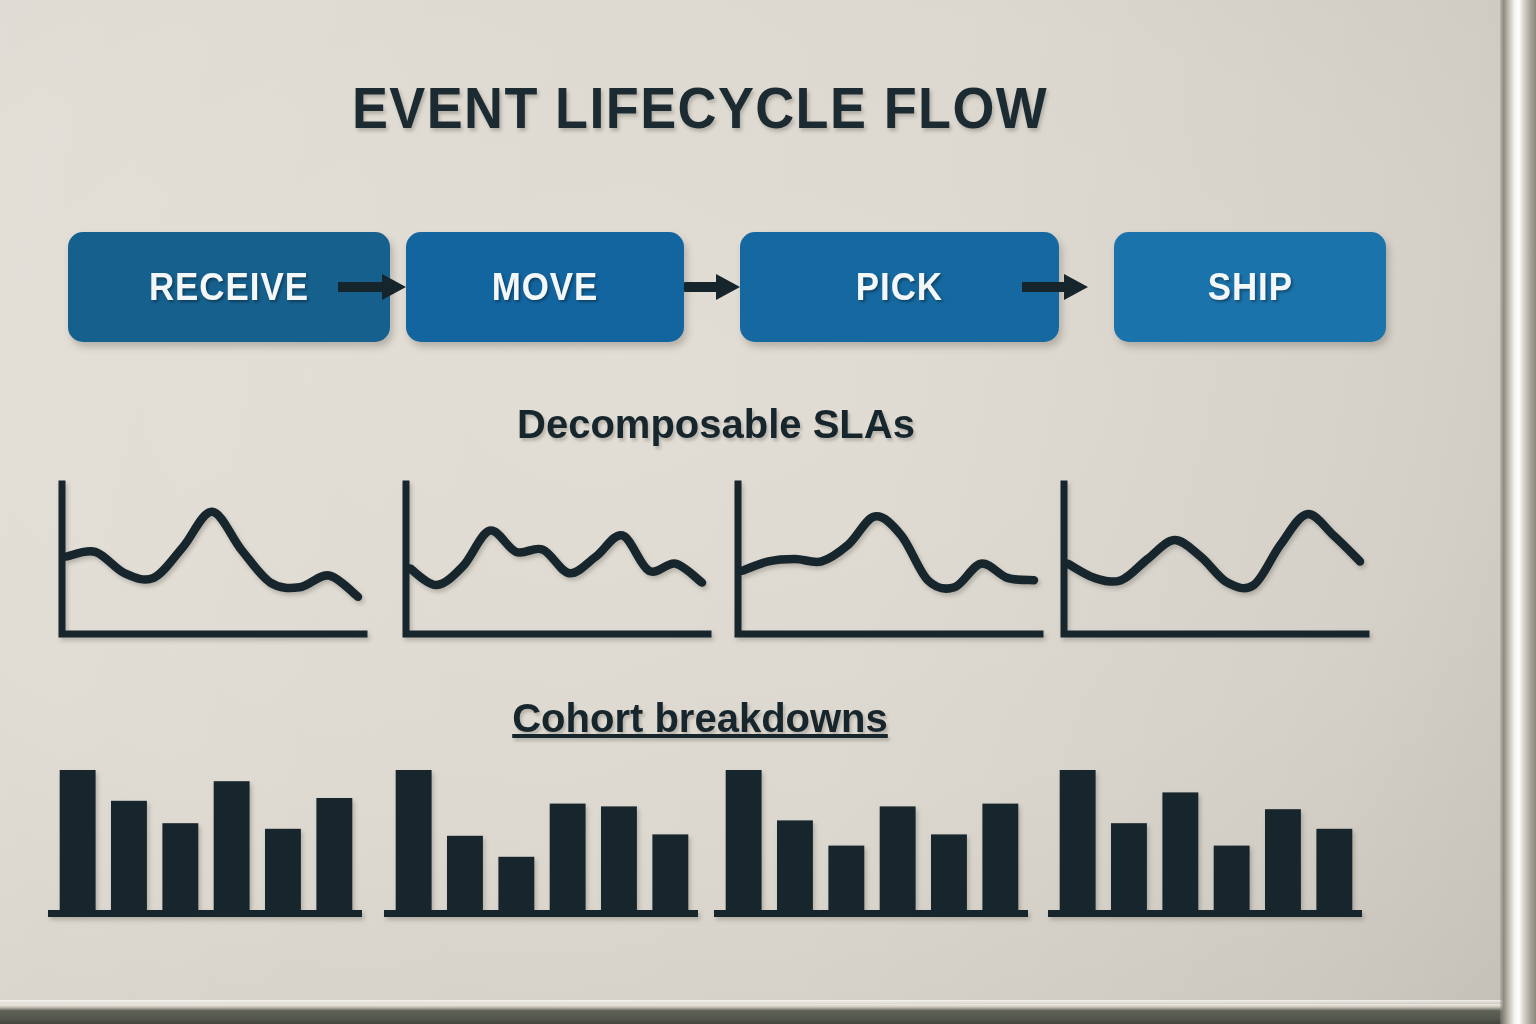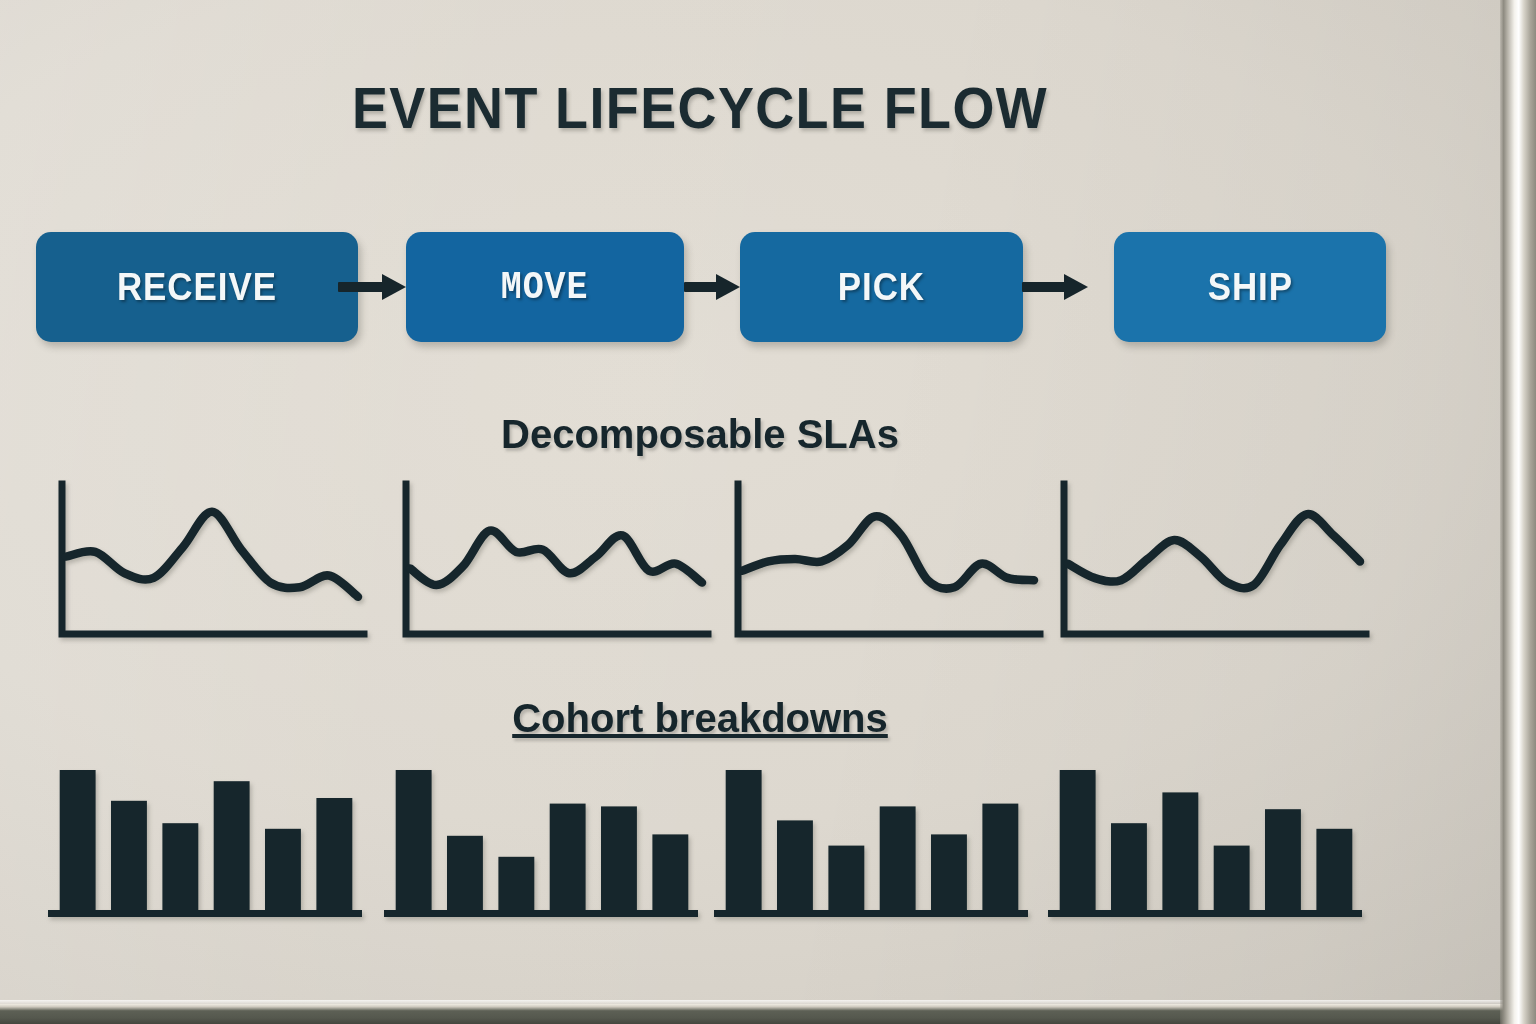--- a/index.html
+++ b/index.html
@@ -88,21 +88,21 @@
     position: absolute;
     width: 1400px;
     left: 0;
     text-align: center;
     font-size: 40px;
     font-weight: 700;
     color: #16262c;
     text-shadow: 2px 3px 3px rgba(60,60,55,0.25);
     white-space: nowrap;
   }
-  #label-slas   { top: 412px; }
+  #label-slas   { top: 402px; padding-left: 16px; }
   #label-cohort { top: 696px; text-decoration: underline; }
 
   
   .flow-box {
     position: absolute;
     top: 232px;
     height: 110px;
     border-radius: 15px;
     display: flex;
     align-items: center;
@@ -111,23 +111,23 @@
   }
   .flow-box span {
     color: #f4f7f8;
     font-size: 38px;
     font-weight: 700;
     letter-spacing: 1px;
     transform: scaleX(0.92);
     text-shadow: 2px 2px 3px rgba(0,0,0,0.35);
     white-space: nowrap;
   }
-  #box-0 { left: 36px;   width: 322px; background: #16608E; }
-  #box-1 { left: 406px;  width: 278px; background: #1365A0; font-family: Liberation Mono, monospace; }
-  #box-2 { left: 740px;  width: 283px; background: #1569A0; }
+  #box-0 { left: 68px;   width: 322px; background: #16608E; }
+  #box-1 { left: 406px;  width: 278px; background: #1365A0; }
+  #box-2 { left: 740px;  width: 319px; background: #1569A0; }
   #box-3 { left: 1088px; width: 272px; background: #1B73AB; margin-left: 26px; }
 
   .arrow {
     position: absolute;
     top: 274px;
     height: 26px;
   }
   .arrow .stem {
     position: absolute;
     left: 0;

